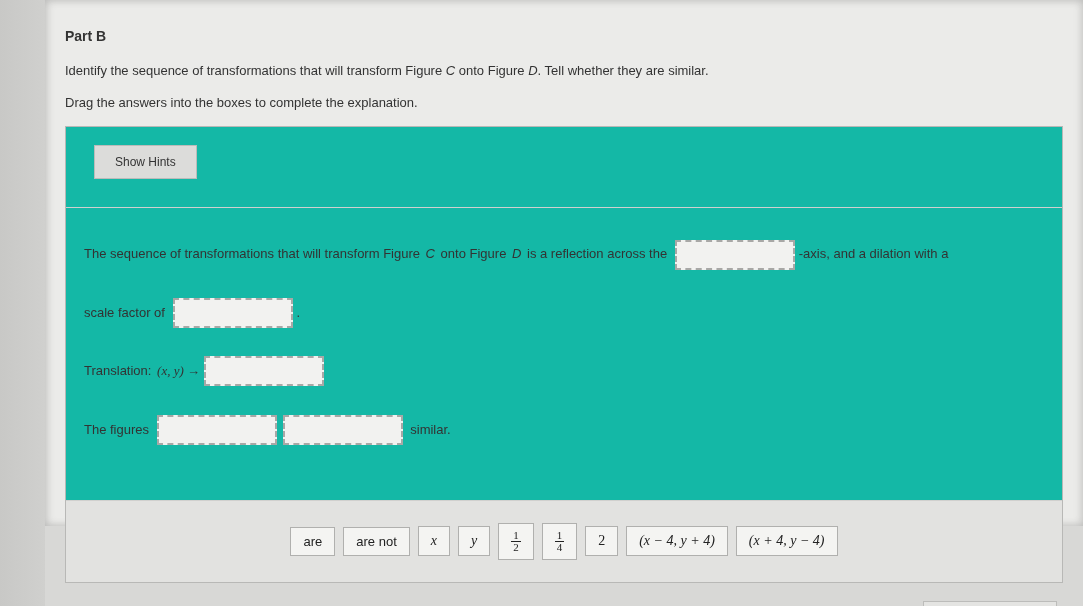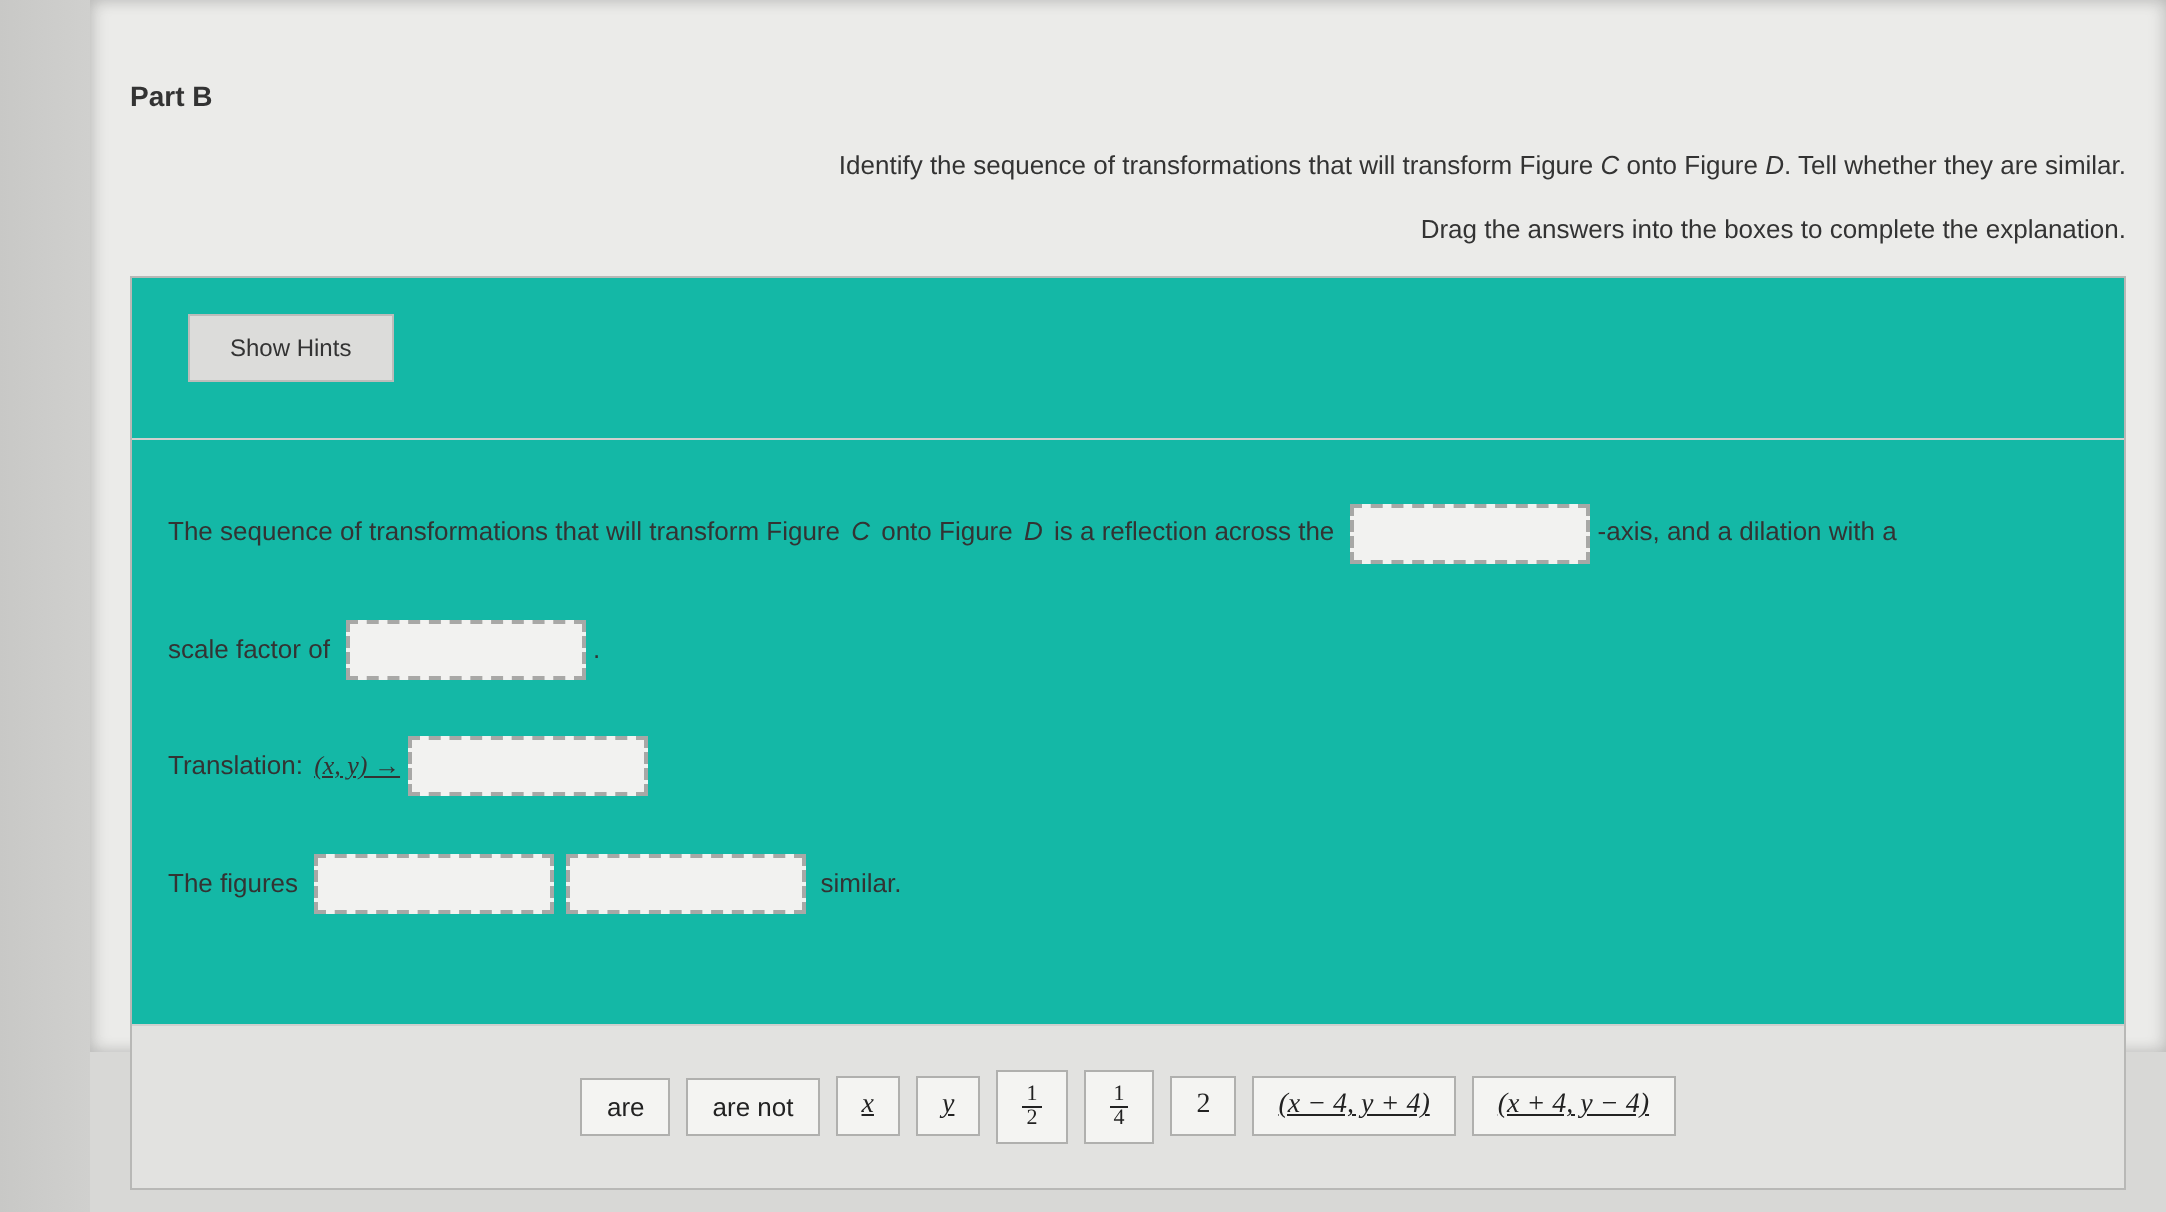--- a/index.html
+++ b/index.html
@@ -9,42 +9,41 @@
       width: 1083px;
       height: 606px;
       overflow: hidden;
       position: relative;
     }
     .page {
       background: #ebebe9;
       margin: 0 0 0 45px;
       width: 1038px;
       height: 526px;
-      padding: 40px 20px 20px 20px;
+      padding: 28px 20px 20px 20px;
       position: relative;
       box-shadow: inset 2px 0 8px rgba(0,0,0,0.15), inset -2px 0 8px rgba(0,0,0,0.1);
     }
     .left-margin {
       position: absolute;
       left: 0; top: 0;
       width: 45px; height: 606px;
       background: linear-gradient(to right, #c8c8c6, #d0d0ce);
     }
     .part-label {
       font-weight: bold;
       font-size: 14px;
       color: #333;
       margin-bottom: 18px;
     }
     .instruction {
       font-size: 13px;
       color: #333;
       margin-bottom: 14px;
       line-height: 1.4;
-      text-align: right;
     }
     .italic { font-style: italic; }
     .work-panel {
       border: 1px solid #b8b8b6;
       background: #14b8a6;
       padding: 0;
       margin-top: 14px;
     }
     .hints-row {
       padding: 18px 28px 28px 28px;
@@ -121,21 +120,21 @@
       padding: 18px 6px 0 0;
     }
     .check-btn {
       background: #e4e4e2;
       border: 1px solid #bcbcba;
       padding: 10px 18px;
       font-size: 15px;
       color: #333;
       cursor: pointer;
     }
-    .mathit { font-style: italic; font-family: 'Times New Roman', serif; text-decoration: underline; }
+    .mathit { font-style: italic; font-family: 'Times New Roman', serif; }
   </style>
 </head>
 <body>
 
 <div class="left-margin"></div>
 
 <div class="page">
 
   <div class="part-label">Part B</div>
 

